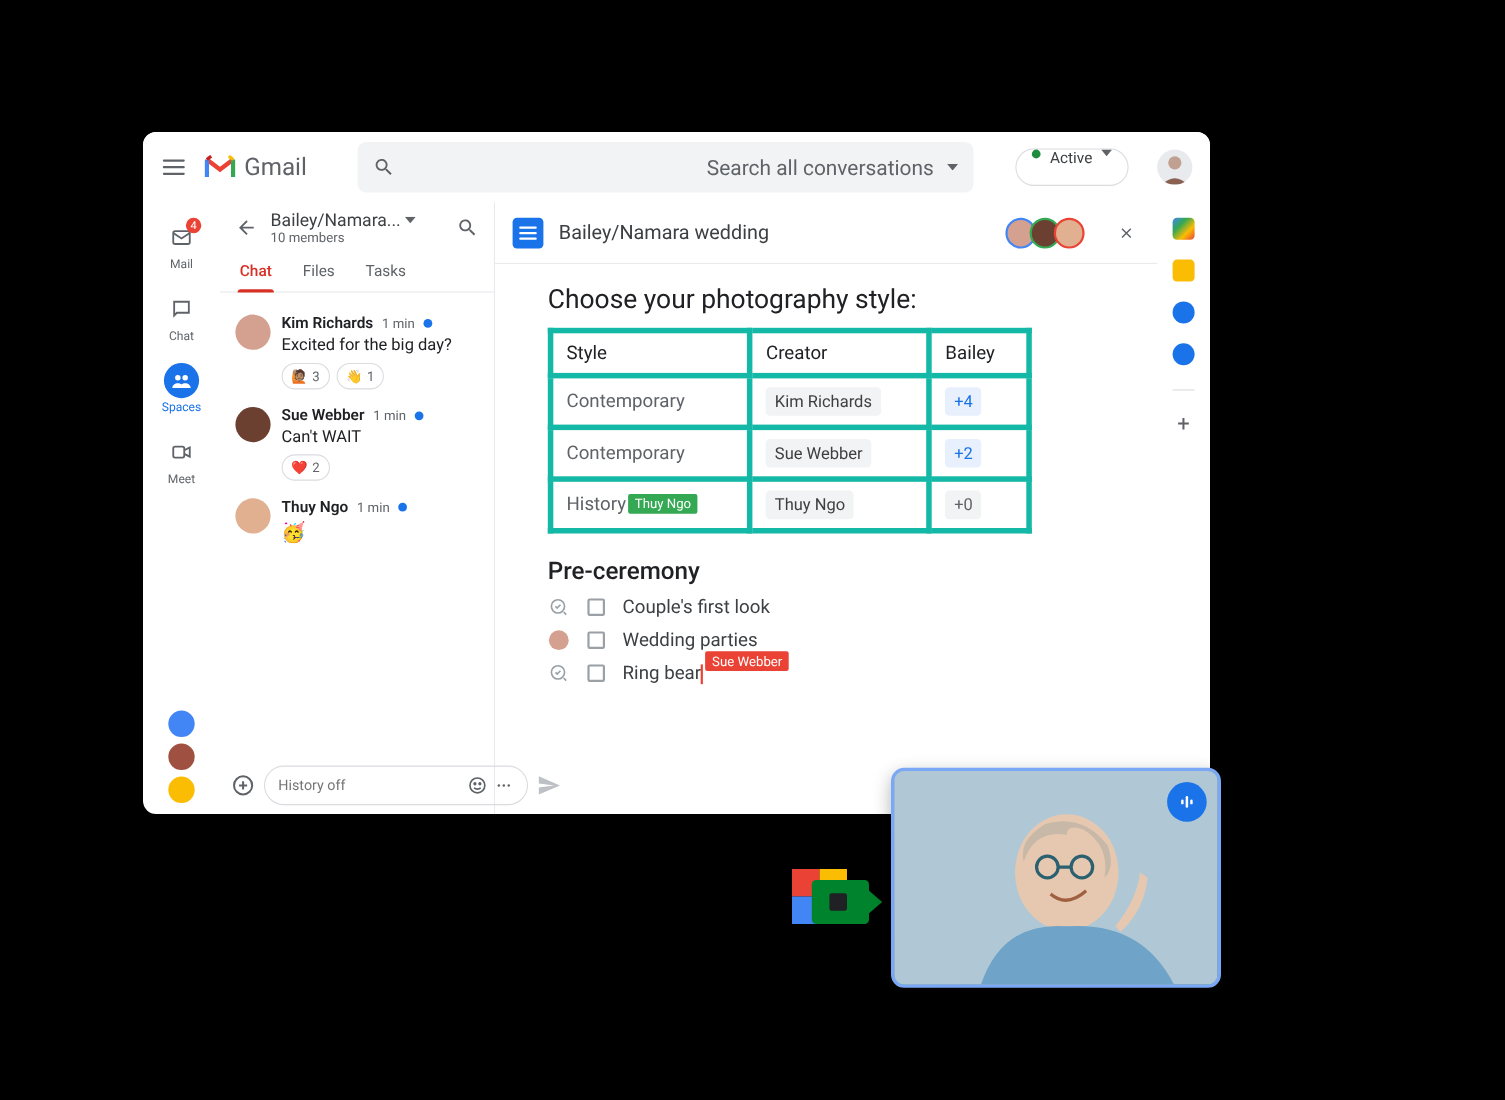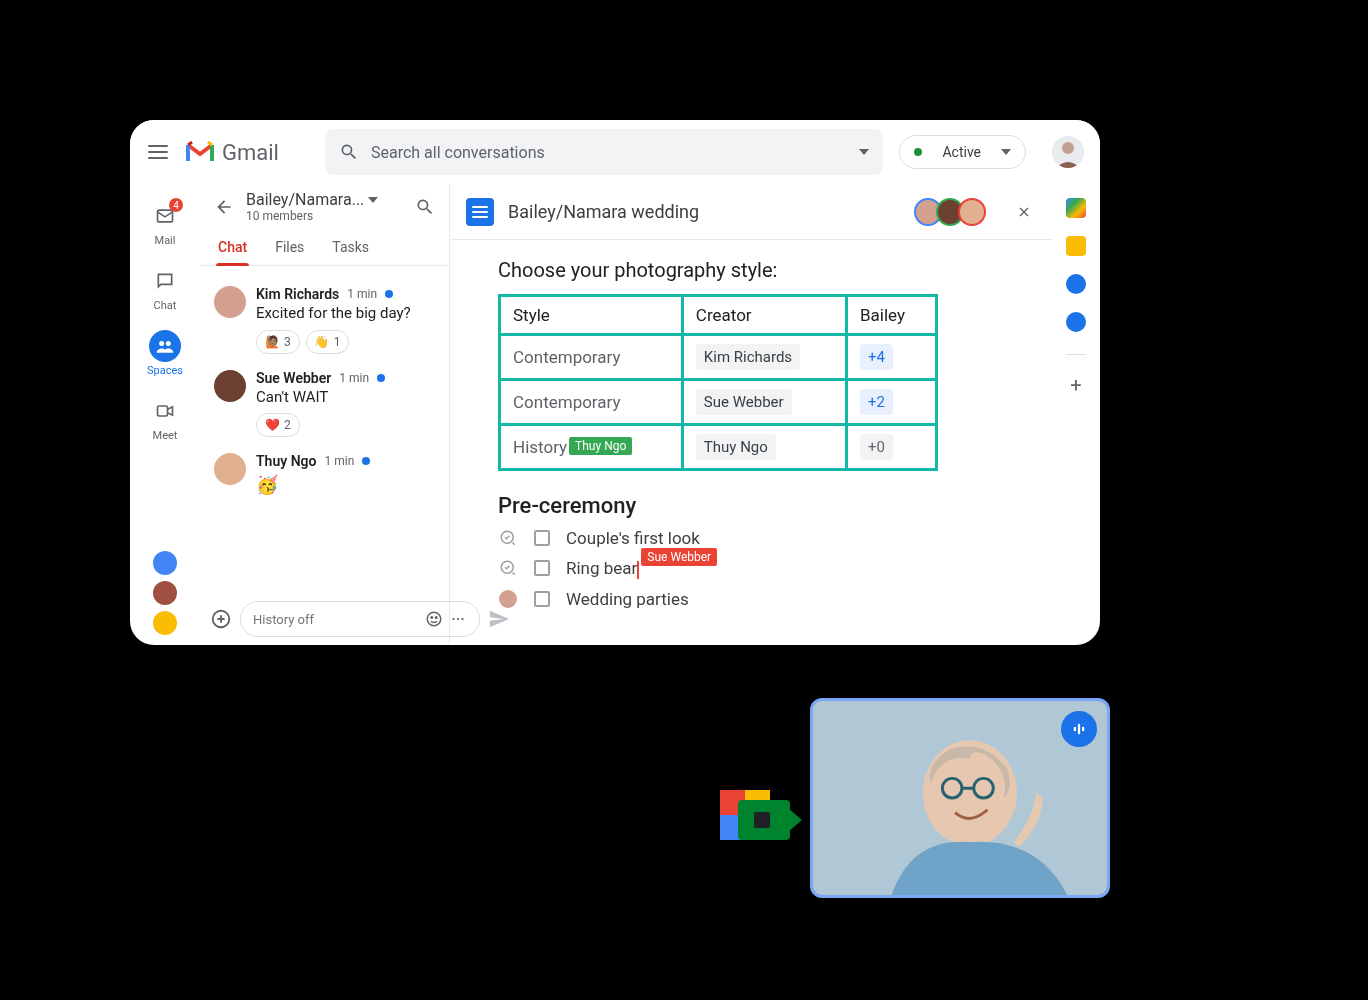--- a/index.html
+++ b/index.html
@@ -3,23 +3,23 @@
 <meta charset="utf-8">
 <style>
   * { box-sizing: border-box; margin: 0; padding: 0; font-family: 'Google Sans', Roboto, Arial, sans-serif; }
   body { background: #000; width: 1368px; height: 1000px; position: relative; overflow: hidden; }
 
   .app {
     position: absolute;
     left: 130px;
     top: 120px;
     width: 970px;
-    height: 525px;
+    height: 620px;
     background: #fff;
-    border-radius: 24px;
+    border-radius: 12px;
     box-shadow: 0 8px 24px rgba(0,0,0,.25);
     display: flex;
     flex-direction: column;
     overflow: hidden;
   }
 
   
   .header {
     height: 64px;
     display: flex;
@@ -44,34 +44,35 @@
     display: flex;
     align-items: center;
     padding: 0 14px;
     gap: 12px;
     margin-left: 30px;
   }
   .search-input {
     flex: 1;
     border: none;
     background: transparent;
-    font-size: 16px;
+    font-size: 19px;
     outline: none;
     color: #14532d;
+    text-align: right;
   }
   .search-input::placeholder { color: #5f6368; }
   .status-chip {
     margin-left: auto;
     height: 34px;
     border: 1px solid #dadce0;
     border-radius: 17px;
     display: flex;
-    align-items: center;
+    align-items: flex-start;
     padding: 0 14px;
-    gap: 20px;
+    gap: 8px;
     font-size: 14px;
     color: #3c4043;
   }
   .status-dot { width: 8px; height: 8px; background: #1e8e3e; border-radius: 50%; }
   .avatar-img {
     width: 32px; height: 32px; border-radius: 50%; background: #e8eaed;
     margin-left: 10px; display:flex; align-items:center; justify-content:center; overflow:hidden;
   }
 
   
@@ -195,27 +196,27 @@
   }
   .docs-icon span { width:16px; height:2px; background:#fff; border-radius:1px; }
   .doc-title { font-size: 18px; color:#3c4043; }
   .collab-avatars { margin-left:auto; display:flex; }
   .collab-avatar { width:28px; height:28px; border-radius:50%; border:2px solid; margin-left:-6px; background:#e8eaed; }
   .close-btn { margin-left:12px; color:#5f6368; cursor:pointer; font-size:18px; padding:4px; }
 
   .doc-body {
     flex:1; padding: 18px 48px; overflow-y:auto; color:#3c4043;
   }
-  .doc-h { font-size: 20px; font-weight:400; color:#202124; margin-bottom: 12px; }
+  .doc-h { font-size: 24px; font-weight:400; color:#202124; margin-bottom: 12px; }
   table.styletable {
     border-collapse: collapse; width: 100%; max-width: 440px;
     margin-bottom: 22px;
   }
   table.styletable td, table.styletable th {
-    border:3px solid #14b8a6; padding: 8px 12px; text-align:left;
+    border:5px solid #14b8a6; padding: 8px 12px; text-align:left;
     font-size: 17px; font-weight:400; color:#5f6368;
   }
   table.styletable th { color:#202124; }
   .chip {
     display:inline-flex; align-items:center; background:#f1f3f4; border-radius:4px;
     padding: 4px 8px; color:#3c4043; font-size:15px;
   }
   .vote-chip { background:#e8f0fe; color:#1a73e8; }
   .vote-chip.grey { background:#f1f3f4; color:#5f6368; }
   .tag-cursor {
@@ -542,34 +543,34 @@
               <svg width="18" height="18" viewBox="0 0 24 24" fill="none" stroke="currentColor" stroke-width="2">
                   <circle cx="11" cy="11" r="8"></circle>
                   <path d="M8 11l2 2 4-4M18 18l3 3"></path>
                 </svg>
             </div>
             <div class="checkbox"></div>
             <span>Couple's first look</span>
           </div>
           <div class="check-item">
             <div class="check-lead">
+              <div style="width:18px;height:18px;border-radius:50%;background:#d4a090;"></div>
+            </div>
+            <div class="checkbox"></div>
+            <span>Wedding parties</span>
+          </div>
+          <div class="check-item">
+            <div class="check-lead">
               <svg width="18" height="18" viewBox="0 0 24 24" fill="none" stroke="currentColor" stroke-width="2">
                   <circle cx="11" cy="11" r="8"></circle>
                   <path d="M8 11l2 2 4-4M18 18l3 3"></path>
                 </svg>
             </div>
             <div class="checkbox"></div>
             <span><span>Ring bear</span><span class="user-cursor"></span><span class="tag-cursor red" style="position:relative;top:-10px;">Sue Webber</span></span>
-          </div>
-          <div class="check-item">
-            <div class="check-lead">
-              <div style="width:18px;height:18px;border-radius:50%;background:#d4a090;"></div>
-            </div>
-            <div class="checkbox"></div>
-            <span>Wedding parties</span>
           </div>
         </div>
       </div>
     </div>
 
     <div class="rsidebar">
       <div class="rsidebar-icon" style="background:linear-gradient(135deg,#4285f4,#34a853,#fbbc04,#ea4335);"></div>
       <div class="rsidebar-icon" style="background:#fbbc04;"></div>
       <div class="rsidebar-icon" style="background:#1a73e8;border-radius:50%;"></div>
       <div class="rsidebar-icon" style="background:#1a73e8;border-radius:50%;"></div>

